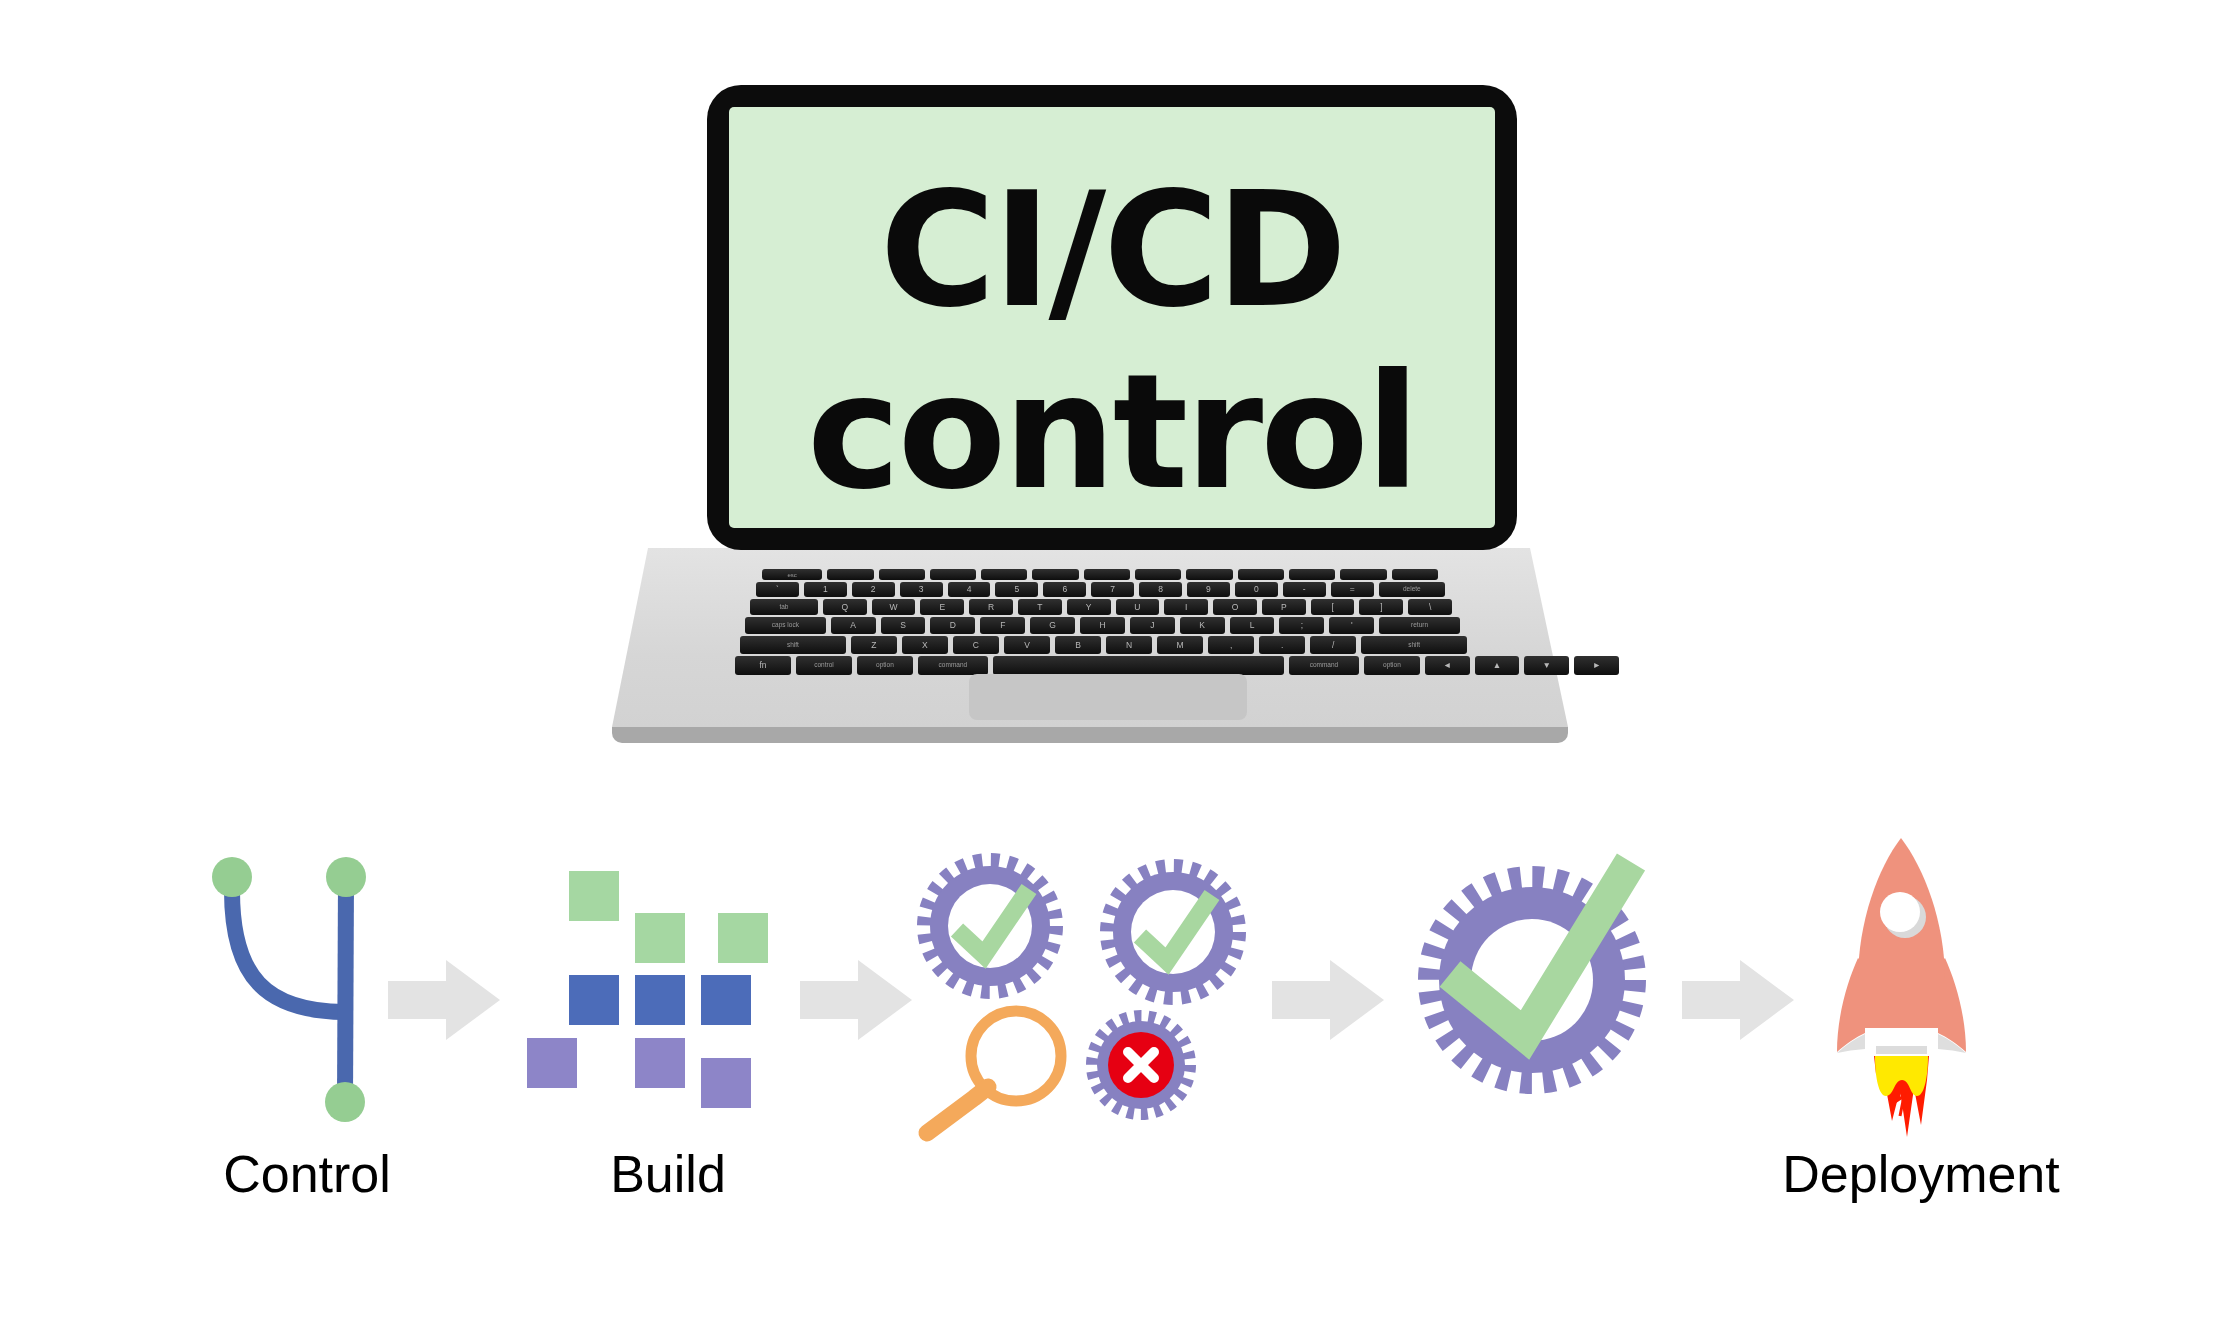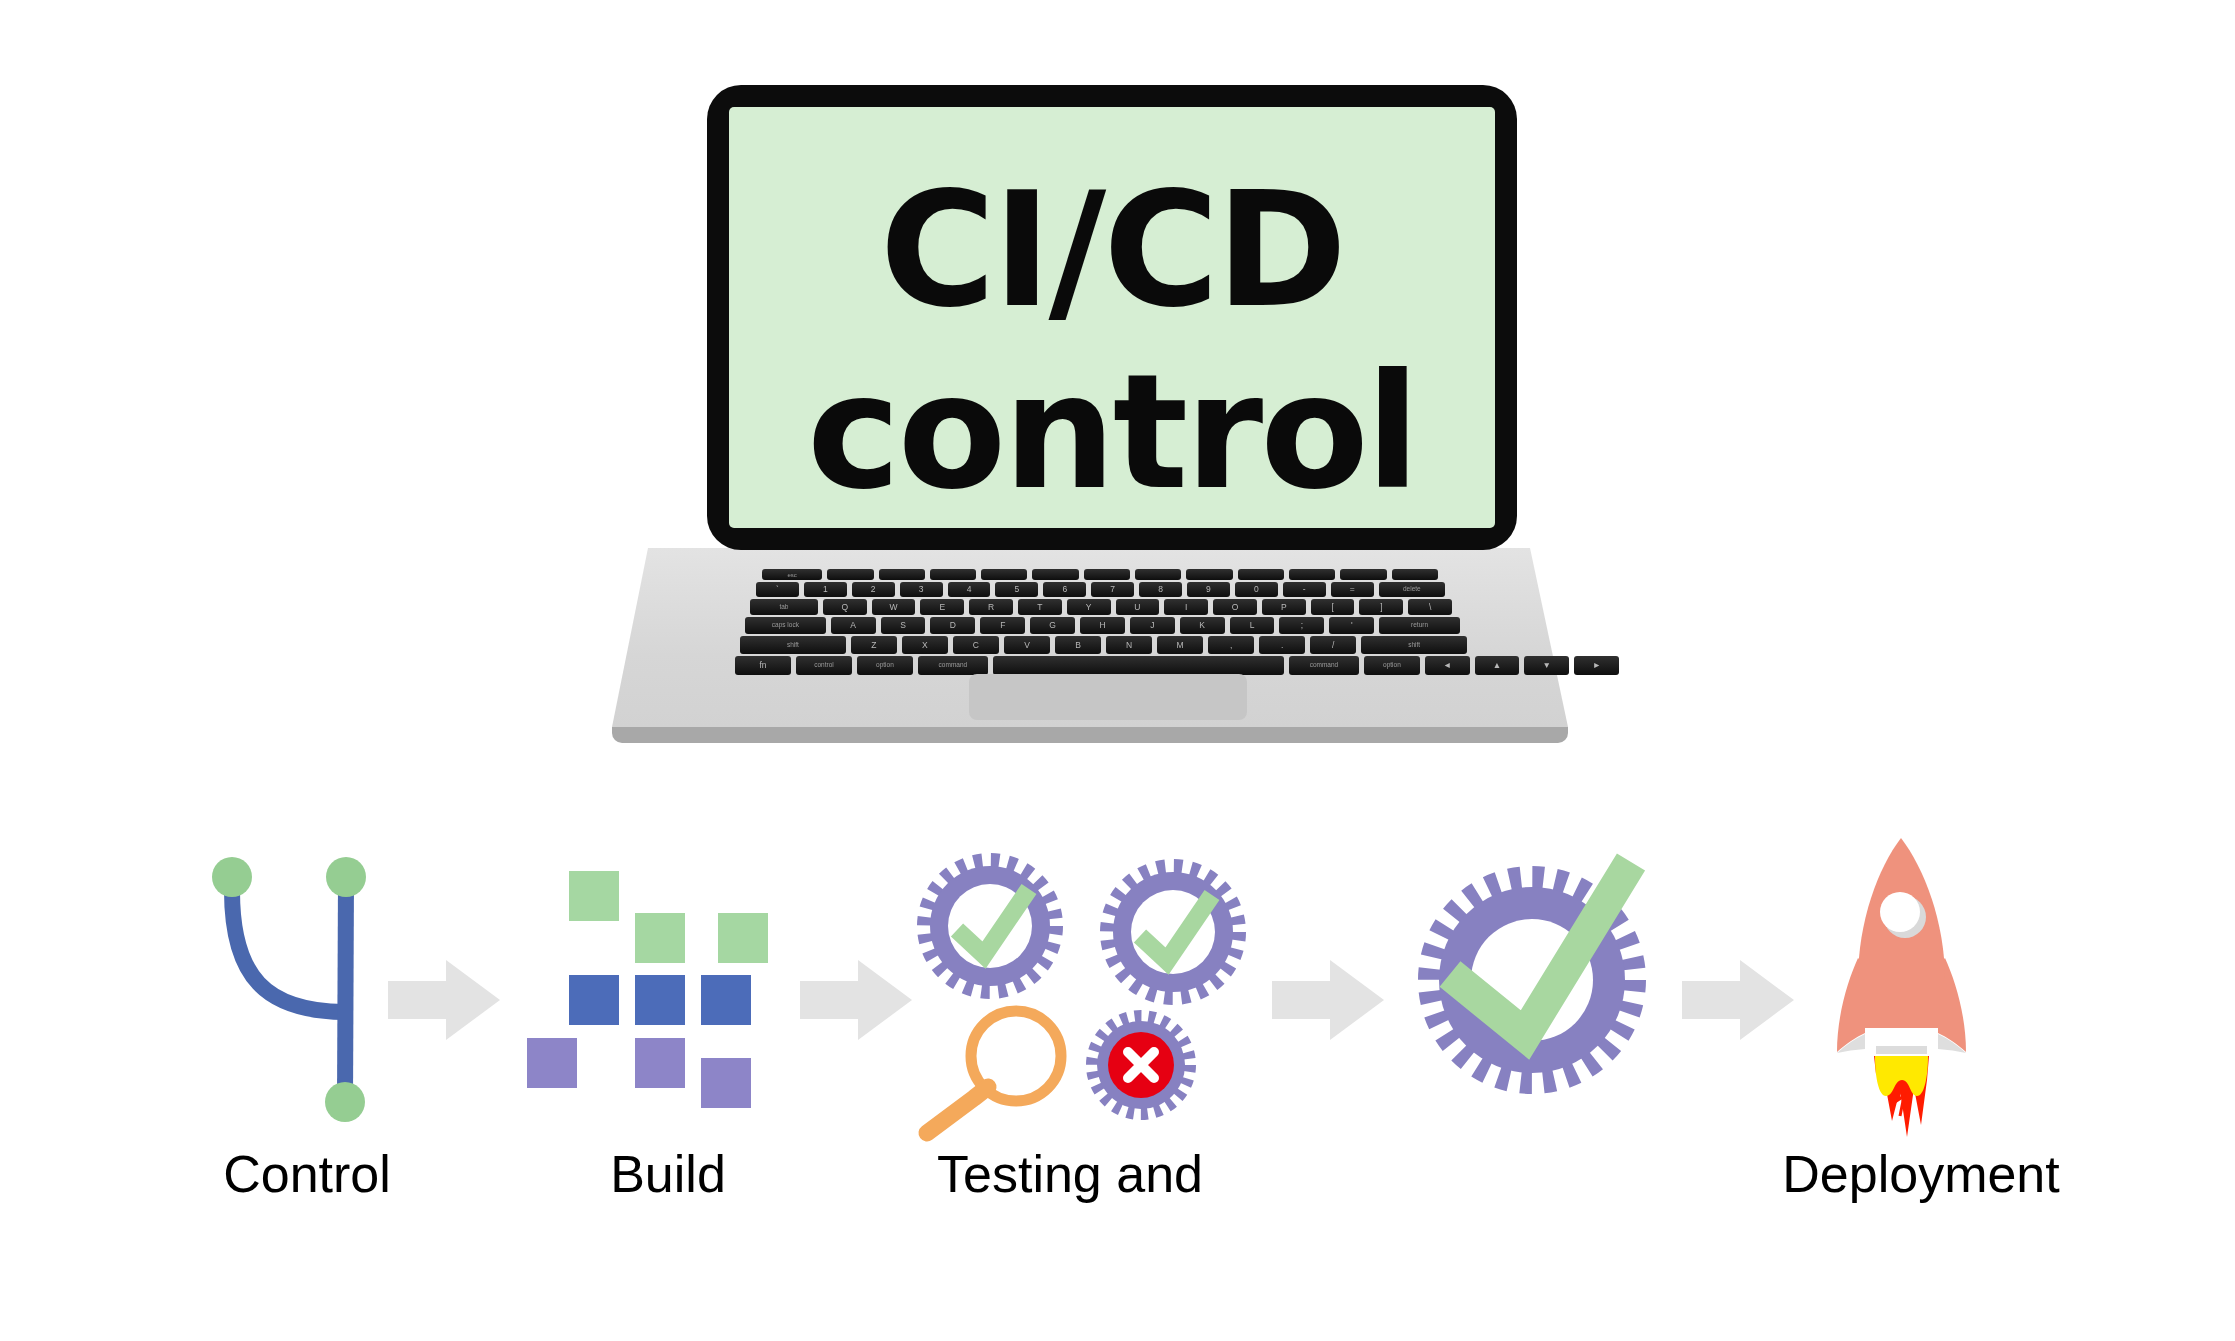--- a/index.html
+++ b/index.html
@@ -396,19 +396,18 @@
     <path d="M0 21 H58 V0 L112 40 L58 80 V59 H0 Z" fill="#e3e3e3"></path>
   </svg>
 
   <div class="stage-label" style="left:307px;top:1138px">
     <div>Control</div>
   </div>
   <div class="stage-label" style="left:668px;top:1138px">
     <div>Build</div>
   </div>
   <div class="stage-label" style="left:1070px;top:1138px">
-    <div>Testing and</div>
   </div>
   <div class="stage-label" style="left:1921px;top:1138px">
     <div>Deployment</div>
   </div>
 
 </div>
 
 </body></html>

